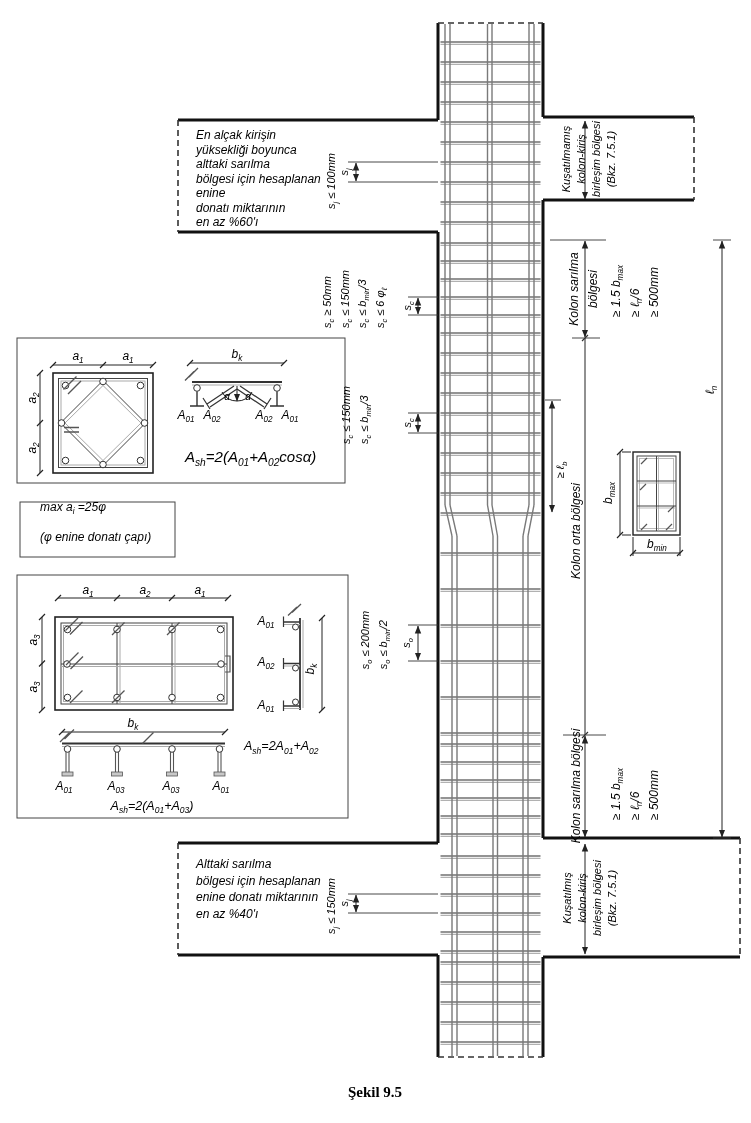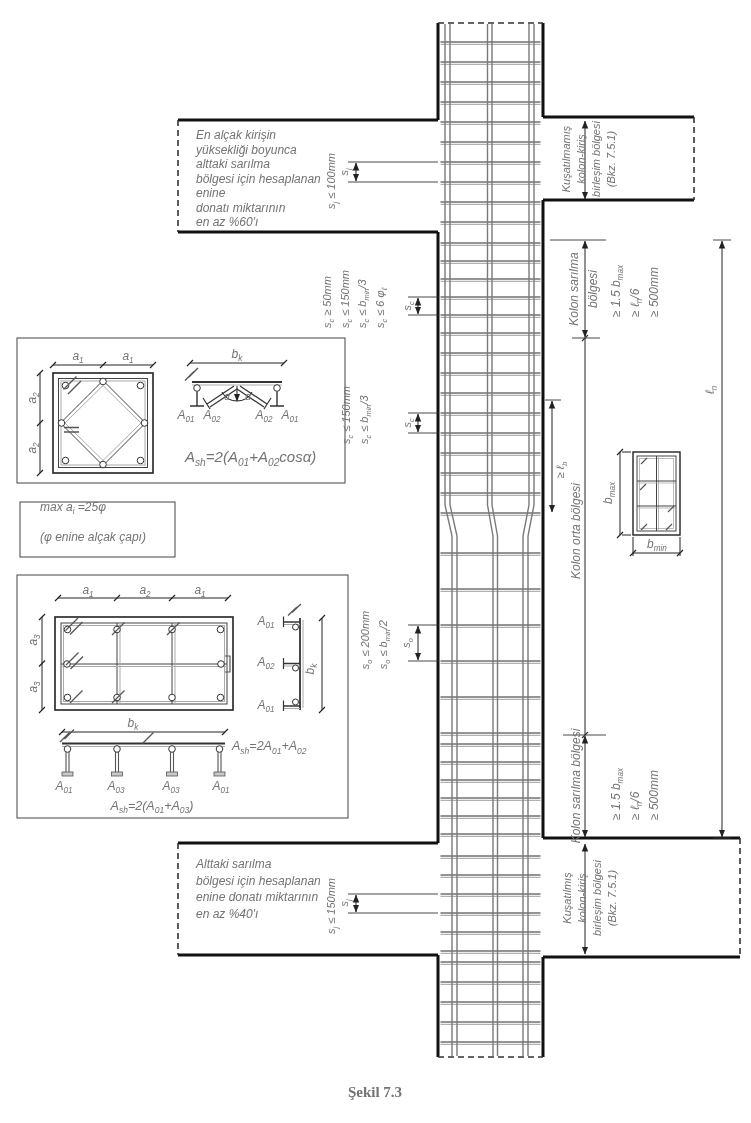--- a/index.html
+++ b/index.html
@@ -1,17 +1,17 @@
 <!DOCTYPE html>
 <html><head>
 <meta charset="utf-8">
 <style>
   html,body{margin:0;padding:0;background:#fff;}
   #stage{position:relative;width:751px;height:1123px;background:#fff;overflow:hidden;
-         font-family:"Liberation Sans",sans-serif;color:#737373;}
+         font-family:"Liberation Sans",sans-serif;color:#000000;}
   #draw{position:absolute;left:0;top:0;}
   .lbl{position:absolute;font-style:italic;font-size:12px;white-space:nowrap;line-height:1.15;}
   .pre{white-space:pre-line;}
   .c{transform:translate(-50%,-50%);font-style:italic;}
   .r{transform:translate(-50%,-50%) rotate(-90deg);}
   .s11{font-size:11px;}
   .s10{font-size:10px;}
   sub{font-size:0.68em;line-height:0;}
   .caption{position:absolute;font-family:"Liberation Serif",serif;font-weight:bold;
            font-size:15px;font-style:normal;white-space:nowrap;}
@@ -329,34 +329,34 @@
 <div class="lbl c" style="left:237px;top:355px;">b<sub>k</sub></div>
 <div class="lbl c s10" style="left:227px;top:397px;">α</div>
 <div class="lbl c s10" style="left:248px;top:397px;">α</div>
 <div class="lbl c" style="left:186px;top:416px;">A<sub>01</sub></div>
 <div class="lbl c" style="left:212px;top:416px;">A<sub>02</sub></div>
 <div class="lbl c" style="left:264px;top:416px;">A<sub>02</sub></div>
 <div class="lbl c" style="left:290px;top:416px;">A<sub>01</sub></div>
 <div class="lbl" style="left:185px;top:448px;font-size:15px;">A<sub>sh</sub>=2(A<sub>01</sub>+A<sub>02</sub>cosα)</div>
 
 <div class="lbl" style="left:40px;top:501px;">max a<sub>i</sub> =25φ</div>
-<div class="lbl" style="left:40px;top:531px;">(φ enine alçak çapı)</div>
+<div class="lbl" style="left:40px;top:531px;">(φ enine donatı çapı)</div>
 
 <div class="lbl c" style="left:88px;top:591px;">a<sub>1</sub></div>
 <div class="lbl c" style="left:145px;top:591px;">a<sub>2</sub></div>
 <div class="lbl c" style="left:200px;top:591px;">a<sub>1</sub></div>
 <div class="lbl r" style="left:34px;top:640px;">a<sub>3</sub></div>
 <div class="lbl r" style="left:34px;top:687px;">a<sub>3</sub></div>
 <div class="lbl c" style="left:266px;top:622px;">A<sub>01</sub></div>
 <div class="lbl c" style="left:266px;top:663px;">A<sub>02</sub></div>
 <div class="lbl c" style="left:266px;top:706px;">A<sub>01</sub></div>
 <div class="lbl r" style="left:311px;top:669px;">b<sub>k</sub></div>
-<div class="lbl" style="left:232px;top:739px;font-size:12.5px;">A<sub>sh</sub>=2A<sub>01</sub>+A<sub>02</sub></div>
+<div class="lbl" style="left:244px;top:739px;font-size:12.5px;">A<sub>sh</sub>=2A<sub>01</sub>+A<sub>02</sub></div>
 <div class="lbl c" style="left:133px;top:724px;">b<sub>k</sub></div>
 <div class="lbl c" style="left:64px;top:787px;">A<sub>01</sub></div>
 <div class="lbl c" style="left:116px;top:787px;">A<sub>03</sub></div>
 <div class="lbl c" style="left:171px;top:787px;">A<sub>03</sub></div>
 <div class="lbl c" style="left:221px;top:787px;">A<sub>01</sub></div>
 <div class="lbl c" style="left:152px;top:806px;font-size:12.5px;">A<sub>sh</sub>=2(A<sub>01</sub>+A<sub>03</sub>)</div>
 
-<div class="caption c" style="left:375px;top:1092px;">Şekil 7.3</div>
+<div class="caption c" style="left:375px;top:1092px;">Şekil 9.5</div>
 
 </div>
 
 </body></html>

